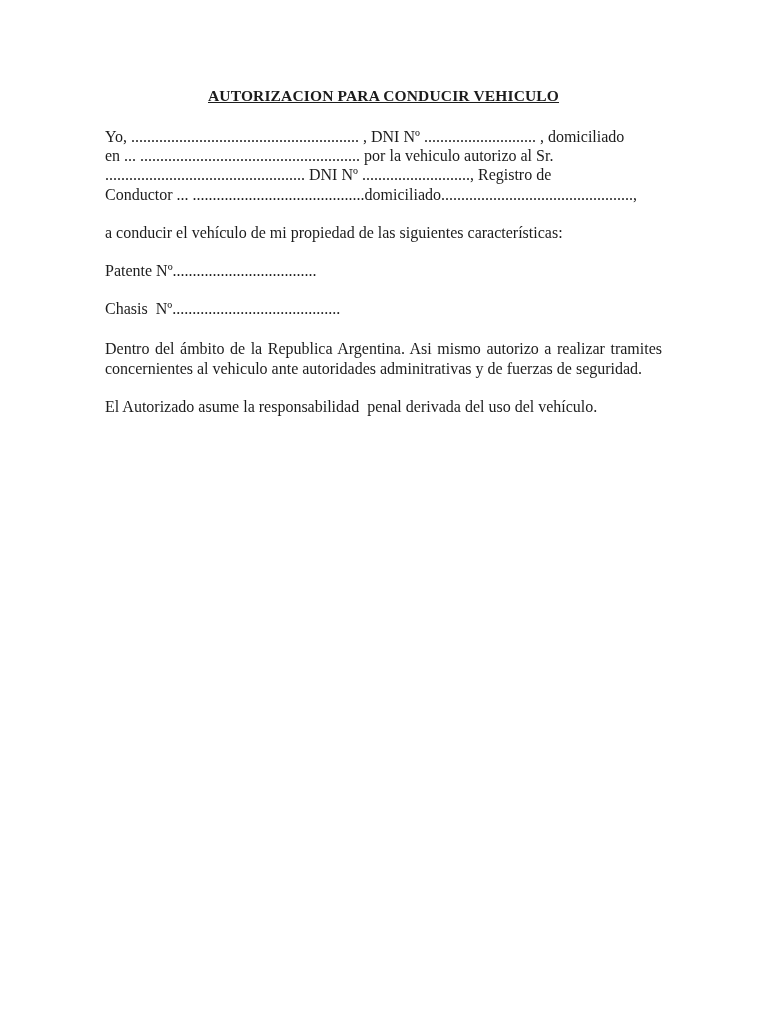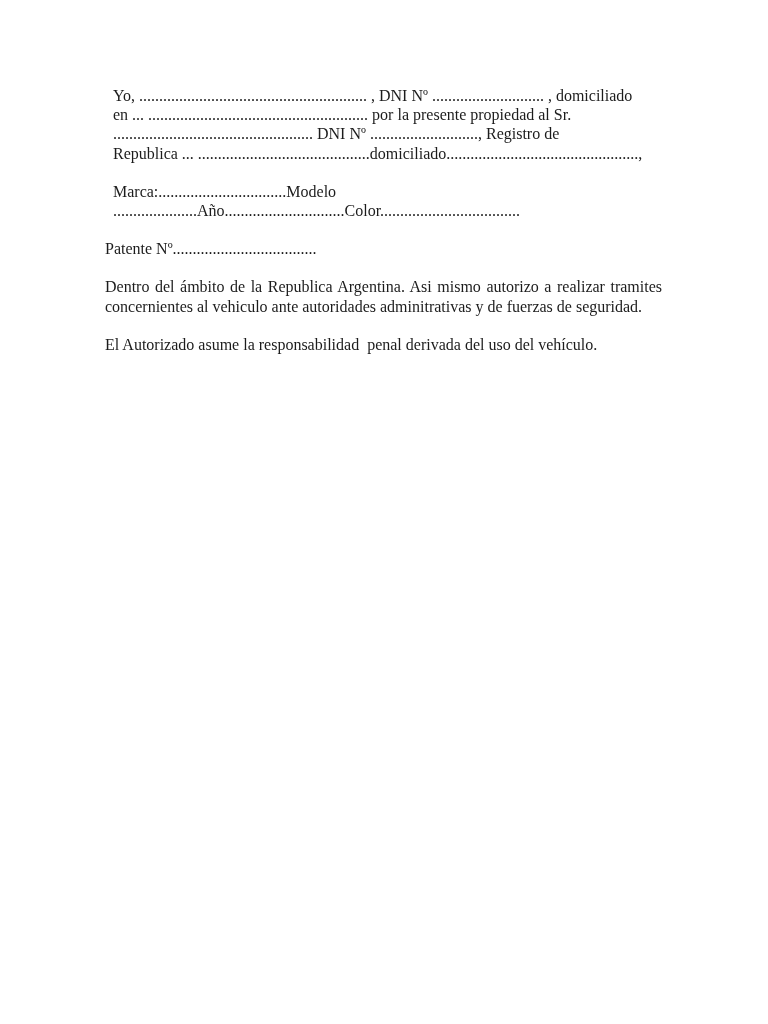--- a/index.html
+++ b/index.html
@@ -44,42 +44,42 @@
   p.para.justify {
     text-align: justify;
     text-align-last: left;
     margin-top: 16px;
   }
   p.para.gap-lg {
     margin-bottom: 21px;
   }
   .nbr {
     white-space: pre-wrap;
-    margin-left: 8px;
   }
 </style>
 </head>
 <body>
 
 <div class="page">
   <div class="content">
 
+    <h1 class="doc-title"><span>AUTORIZACION PARA CONDUCIR VEHICULO</span></h1>
 
     <p class="para"><span class="nbr">Yo, ......................................................... , DNI Nº ............................ , domiciliado</span>
-<span class="nbr">en ... ....................................................... por la presente propiedad al Sr.</span>
+<span class="nbr">en ... ....................................................... por la vehiculo autorizo al Sr.</span>
 <span class="nbr">.................................................. DNI Nº ..........................., Registro de</span>
-<span class="nbr">Republica ... ...........................................domiciliado................................................,</span></p>
+<span class="nbr">Conductor ... ...........................................domiciliado................................................,</span></p>
 
+    <p class="para">a conducir el vehículo de mi propiedad de las siguientes características:</p>
 
-    <p class="para"><span class="nbr">Marca:................................Modelo</span>
-<span class="nbr">.....................Año..............................Color...................................</span></p>
 
     <p class="para">Patente Nº....................................</p>
 
 
+    <p class="para gap-lg">Chasis  Nº..........................................</p>
 
     <p class="para justify">Dentro del ámbito de la Republica Argentina. Asi mismo autorizo a realizar tramites concernientes al vehiculo ante autoridades adminitrativas y de fuerzas de seguridad.</p>
 
     <p class="para gap-lg">El Autorizado asume la responsabilidad  penal derivada del uso del vehículo.</p>
 
 
 
   </div>
 </div>
 

